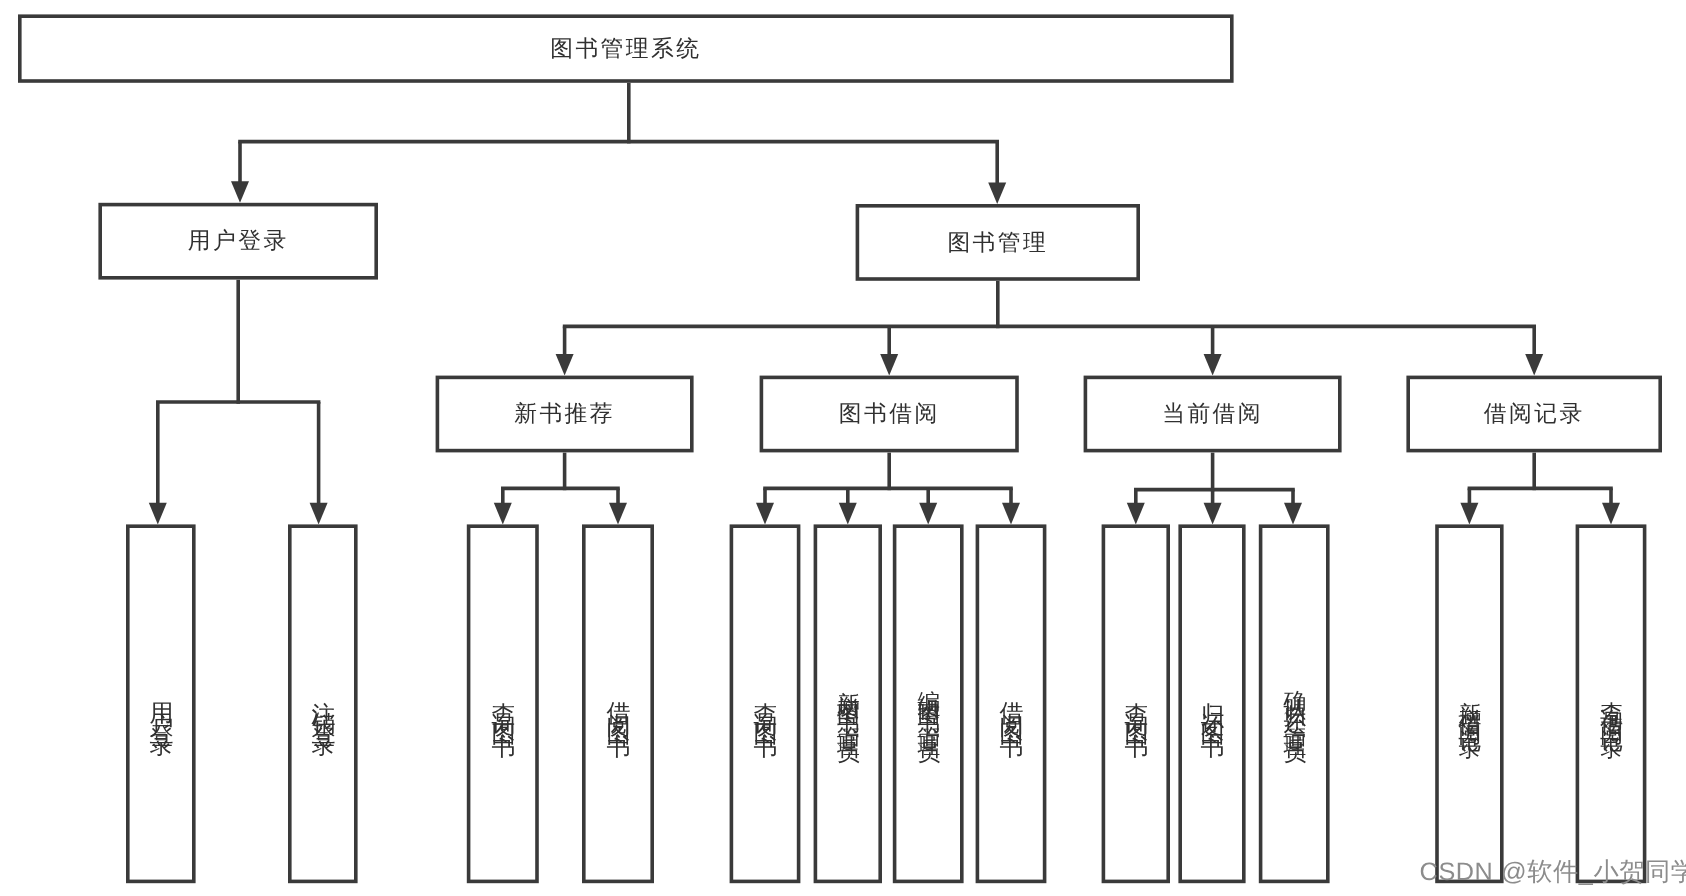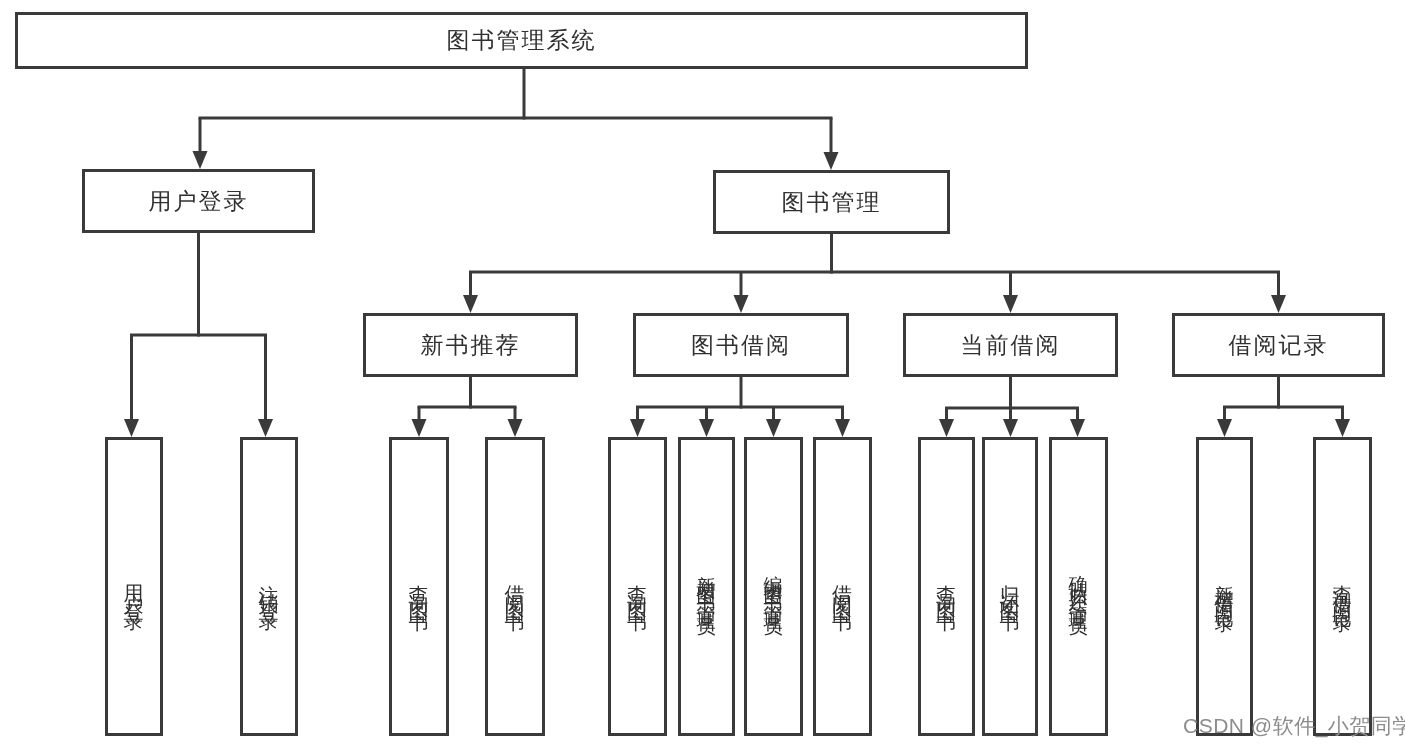--- a/index.html
+++ b/index.html
@@ -22,21 +22,21 @@
   }
   .node {
     position: absolute;
     box-sizing: border-box;
     border: 3px solid #3a3a3a;
     background: #ffffff;
     display: flex;
     align-items: center;
     justify-content: center;
     color: #303030;
-    font-size: 23px;
+    font-size: 19px;
     letter-spacing: 2px;
     white-space: nowrap;
     z-index: 2;
   }
   .vnode {
     position: absolute;
     box-sizing: border-box;
     border: 3px solid #3a3a3a;
     background: #ffffff;
     display: flex;

